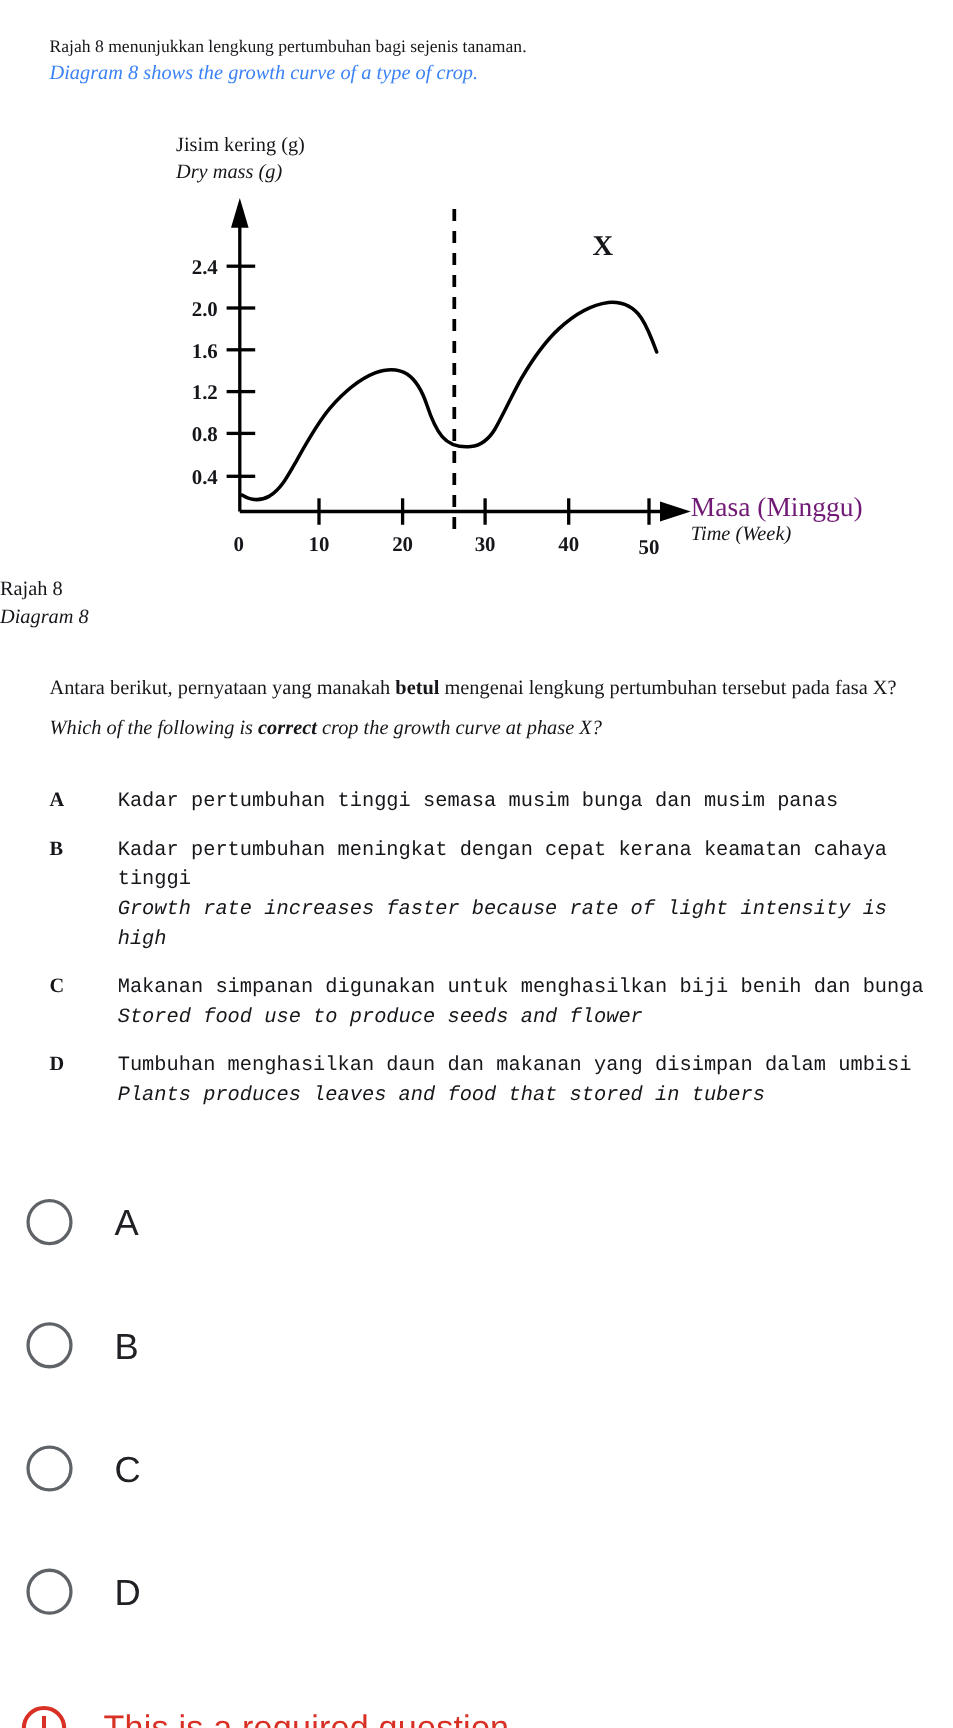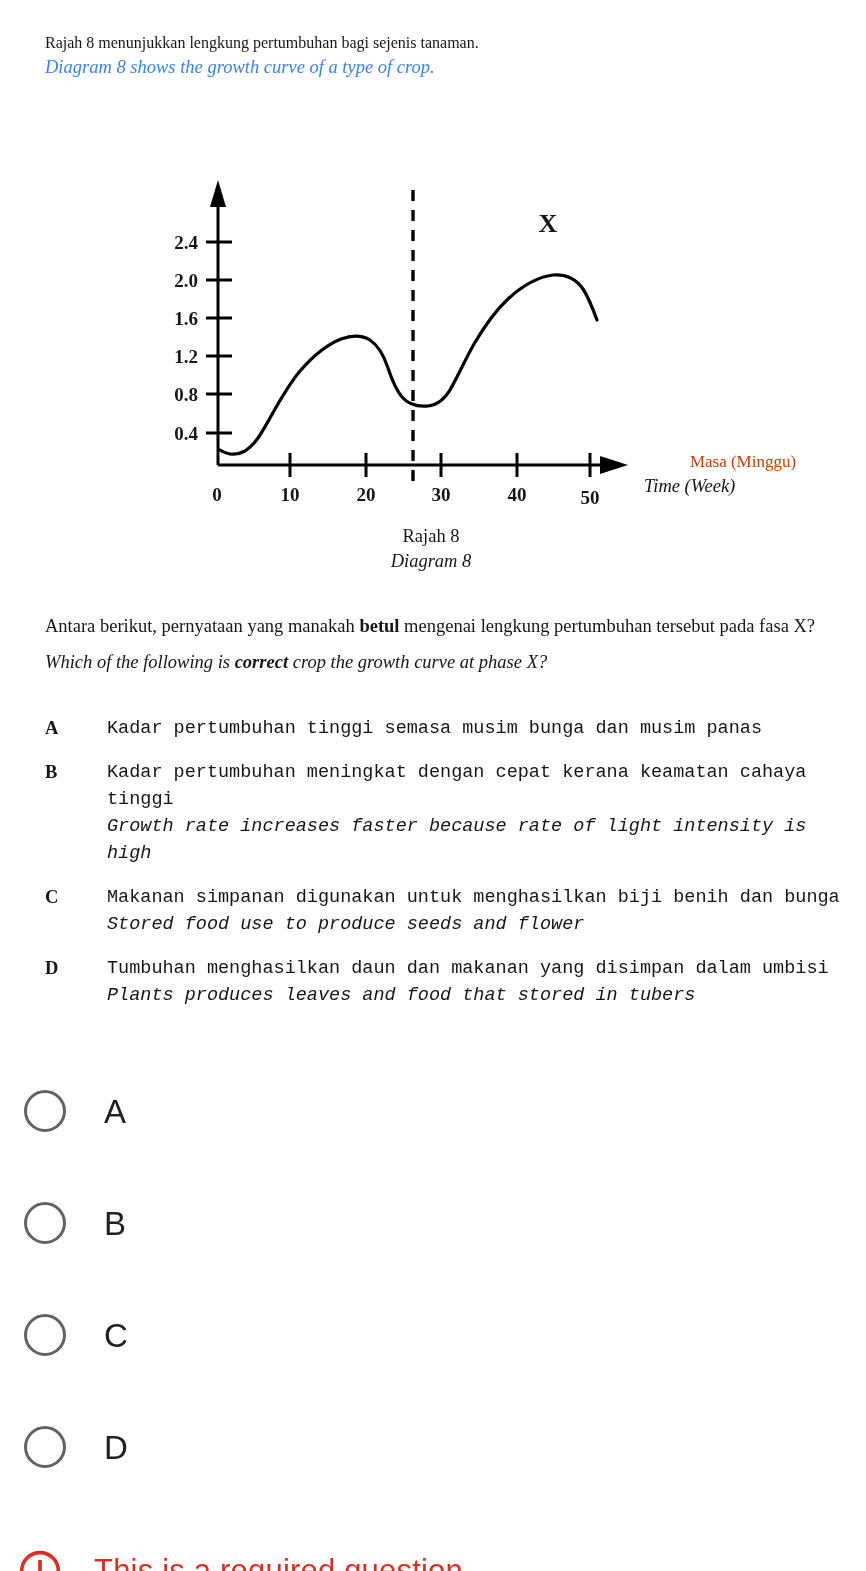--- a/index.html
+++ b/index.html
@@ -70,40 +70,38 @@
     left: 0;
     top: 0;
   }
   .xaxis-label {
     position: absolute;
     left: 628px;
     top: 338px;
     width: 230px;
   }
   .xaxis-label .ms {
-    font-size: 17px;
+    font-size: 25px;
     line-height: 24px;
     display: block;
-    color: #c2410c;
-    text-align: center;
+    color: #701a75;
   }
   .xaxis-label .en {
     font-size: 18.5px;
     line-height: 24px;
     font-style: italic;
     display: block;
     color: #15161a;
-    margin-left: 16px;
   }
   .fig-caption {
     position: absolute;
-    left: 16px;
+    left: 0;
     top: 412px;
     width: 830px;
-    text-align: center;
+    text-align: left;
   }
   .fig-caption .ms {
     font-size: 18.5px;
     line-height: 25px;
     display: block;
     color: #15161a;
   }
   .fig-caption .en {
     font-size: 18.5px;
     line-height: 25px;
@@ -223,20 +221,24 @@
 </head>
 <body>
 
 <div class="stem">
   <div class="ms">Rajah 8 menunjukkan lengkung pertumbuhan bagi sejenis tanaman.</div>
   <div class="en">Diagram 8 shows the growth curve of a type of crop.</div>
 </div>
 
 <div class="diagram-wrap">
 
+  <div class="axis-title">
+    <span class="ms">Jisim kering (g)</span>
+    <span class="en">Dry mass (g)</span>
+  </div>
 
   <svg class="graph-svg" width="866" height="400" viewBox="0 0 866 400">
 
     <g stroke="#000" stroke-width="3" fill="none">
       <line x1="218" y1="90" x2="218" y2="353"></line>
     </g>
     <polygon points="218,68 210,95 226,95" fill="#000"></polygon>
 
     <g stroke="#000" stroke-width="3" fill="none">
       <line x1="218" y1="353" x2="606" y2="353"></line>

